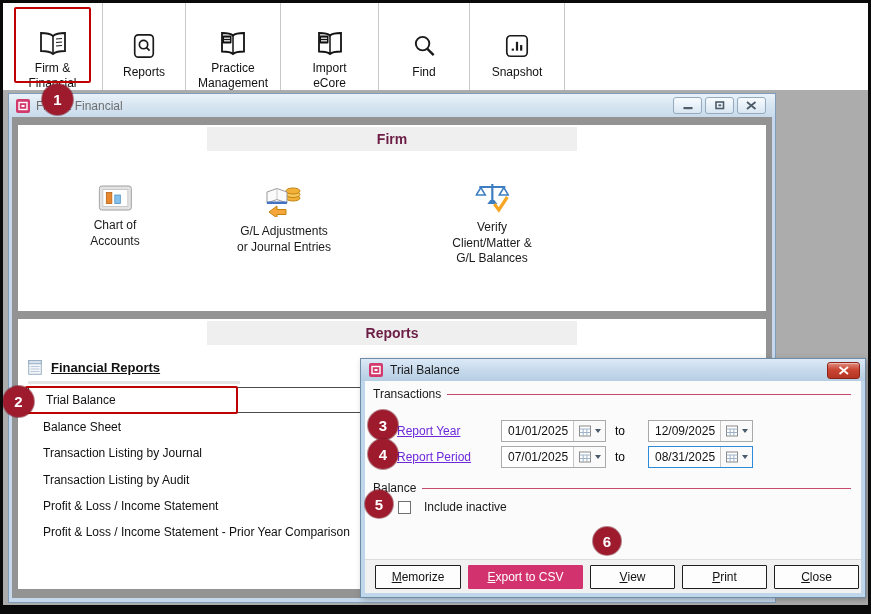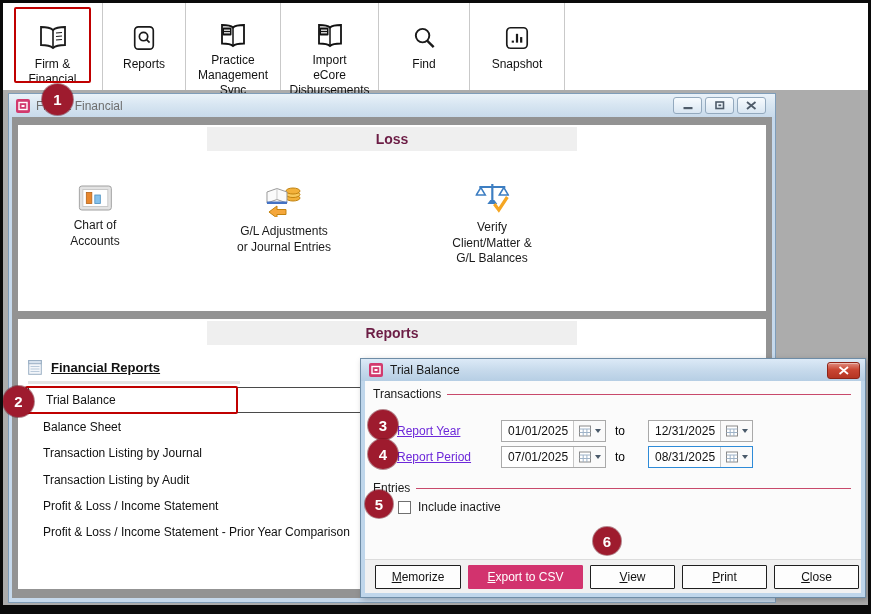--- a/index.html
+++ b/index.html
@@ -3,21 +3,21 @@
 <meta charset="utf-8">
 <style>
   html,body{margin:0;padding:0;background:#FFF;font-family:"Liberation Sans",sans-serif;}
   *{box-sizing:border-box;}
   #screen{position:relative;width:871px;height:614px;background:var(--workspace-gray,#ACACAC);
     border:3px solid #0A0A0A;border-bottom-width:9px;overflow:hidden;}
 
   
   .toolbar{position:absolute;left:0;top:0;width:865px;height:87px;background:#FFF;display:flex;}
   .tb-btn{height:100%;border-right:1px solid #C9C9C9;display:flex;flex-direction:column;
-    align-items:center;justify-content:flex-start;padding-top:20px;cursor:default;}
+    align-items:center;justify-content:flex-start;padding-top:28px;cursor:default;}
   .tb-btn .tb-icon{height:30px;display:flex;align-items:center;justify-content:center;margin-bottom:4px;}
   .tb-label{font-size:12px;line-height:1.25;color:#111;text-align:center;white-space:pre-line;}
   .tb-fill{flex:1;background:#FFF;}
 
   
   .anno-rect{position:absolute;border:2px solid var(--annotation-red,#C00000);z-index:60;border-radius:2px;}
   #anno-toolbar{left:11px;top:4px;width:77px;height:76px;}
   #anno-trial{left:22px;top:383px;width:213px;height:28px;}
   .badge{position:absolute;z-index:70;background:var(--badge-red,#9E1B2E);border-radius:50%;
     color:#FFF;font-size:15px;font-weight:bold;display:flex;align-items:center;justify-content:center;
@@ -41,21 +41,21 @@
     background:linear-gradient(#F7FBFE,#D9E6F2);display:flex;align-items:center;justify-content:center;}
   .win-content{position:absolute;left:3px;right:3px;top:23px;bottom:4px;background:var(--window-inner-gray,#939393);}
   .panel{position:absolute;left:6px;right:6px;background:#FFF;}
   .panel-firm{top:8px;height:186px;}
   .panel-reports{top:202px;height:270px;}
   .sec-header{position:absolute;top:2px;left:50%;transform:translateX(-50%);width:370px;height:24px;
     background:#EFEFEF;display:flex;align-items:center;justify-content:center;
     font-size:14px;font-weight:bold;color:var(--section-header-purple,#6C1D45);}
   .firm-item{position:absolute;top:60px;text-align:center;transform:translateX(-50%);}
   .firm-item .fi-label{font-size:12px;line-height:1.3;color:#1A1A1A;white-space:pre-line;margin-top:3px;}
-  #fi-1{left:77px;} #fi-2{left:266px;} #fi-3{left:474px;top:56px;}
+  #fi-1{left:97px;} #fi-2{left:266px;} #fi-3{left:474px;top:56px;}
   .fr-heading{position:absolute;left:10px;top:40px;display:flex;align-items:center;gap:9px;}
   .fr-heading .fr-title{font-size:13px;font-weight:bold;color:#111;text-decoration:underline;}
   .fr-underline{position:absolute;left:10px;top:62px;width:212px;height:3px;background:#E4E4E4;}
   .report-row-selected{position:absolute;left:10px;top:68px;width:409px;height:26px;background:#FFF;
     border:1px solid #4A4A4A;display:flex;align-items:center;padding-left:17px;font-size:12px;color:#111;}
   .report-list{position:absolute;left:25px;top:95px;right:10px;}
   .report-item{height:26.3px;display:flex;align-items:center;font-size:12px;color:#111;}
 
   
   .dialog{position:absolute;left:357px;top:355px;width:506px;height:240px;z-index:40;
@@ -75,21 +75,21 @@
   .fld-label{position:absolute;left:32px;font-size:12px;color:#6d28d9;text-decoration:underline;}
   .datefield{position:absolute;width:105px;height:22px;border:1px solid #A9A9A9;background:#FFF;
     display:flex;align-items:stretch;}
   .datefield.focused{border-color:#2E8BD8;}
   .dateval{width:71px;display:flex;align-items:center;padding-left:6px;font-size:12px;color:#111;}
   .calbtn{flex:1;border-left:1px solid #C7C7C7;background:#FAFAFA;display:flex;align-items:center;
     justify-content:center;gap:3px;}
   .dd-arrow{width:0;height:0;border-left:3.5px solid transparent;border-right:3.5px solid transparent;
     border-top:4.5px solid #4A5A6A;}
   .to-label{position:absolute;font-size:12px;color:#000000;}
-  .chk-row{position:absolute;left:33px;top:119px;display:flex;align-items:center;gap:7px;}
+  .chk-row{position:absolute;left:33px;top:119px;display:flex;align-items:center;gap:13px;}
   .checkbox{width:13px;height:13px;border:1px solid #707070;background:#FFF;}
   .chk-label{font-size:12px;color:#1A1A1A;}
   .btn-strip{position:absolute;left:0;right:0;bottom:0;height:34px;background:#F1F1F1;
     border-top:1px solid #DCDCDC;display:flex;align-items:center;padding-left:10px;gap:7px;}
   .dlg-btn{height:24px;background:#FDFDFD;border:1px solid #1F1F1F;border-radius:1px;
     font-size:12px;color:#111;display:flex;align-items:center;justify-content:center;
     font-family:"Liberation Sans",sans-serif;}
   .dlg-btn.accent{background:var(--accent-pink,#D2336E);border-color:var(--accent-pink,#D2336E);color:#FFF;}
   .w86{width:86px;} .w115{width:115px;} .w85{width:85px;}
 </style>
@@ -200,21 +200,21 @@
       </div>
       <div class="win-cbtn">
         <svg width="11" height="9">
             <path d="M1 1 L9.5 8 M9.5 1 L1 8" stroke="#4E5B69" stroke-width="1.8"></path>
           </svg>
       </div>
     </div>
     <div class="win-content">
 
       <div class="panel panel-firm">
-        <div class="sec-header">Loss</div>
+        <div class="sec-header">Firm</div>
         <div class="firm-item" id="fi-1">
           <span>
             <svg viewBox="0 0 34 26" width="34" height="26">
                 <rect x="1" y="1" width="32" height="24" rx="2.5" fill="#E3E3E3" stroke="#A0A0A0"></rect>
                 <rect x="4.5" y="4.5" width="25" height="17" fill="#FFF" stroke="#C9C9C9"></rect>
                 <rect x="8" y="7.5" width="5.5" height="11" fill="#E8872E" stroke="#B5641B" stroke-width="0.8"></rect>
                 <rect x="16.5" y="10" width="5.5" height="8.5" fill="#85C1EC" stroke="#4A8FC0" stroke-width="0.8"></rect>
               </svg>
           </span>
           <div class="fi-label">Chart of
@@ -329,21 +329,21 @@
                   <line x1="4.2" y1="4" x2="4.2" y2="11"></line>
                   <line x1="7.9" y1="4" x2="7.9" y2="11"></line>
                   <line x1="0.5" y1="7.5" x2="11.5" y2="7.5"></line>
                 </g>
               </svg>
             <span class="dd-arrow"></span>
           </span>
         </div>
         <span class="to-label" style="left:250px">to</span>
         <div class="datefield" style="left:283px">
-          <span class="dateval">12/31/2025</span>
+          <span class="dateval">12/09/2025</span>
           <span class="calbtn">
             <svg width="13" height="12">
                 <rect x="0.5" y="1" width="11" height="10" fill="#FFF" stroke="#8A8A8A"></rect>
                 <g stroke="#9FB3C8">
                   <line x1="0.5" y1="4" x2="11.5" y2="4"></line>
                   <line x1="4.2" y1="4" x2="4.2" y2="11"></line>
                   <line x1="7.9" y1="4" x2="7.9" y2="11"></line>
                   <line x1="0.5" y1="7.5" x2="11.5" y2="7.5"></line>
                 </g>
               </svg>
@@ -381,21 +381,21 @@
                   <line x1="7.9" y1="4" x2="7.9" y2="11"></line>
                   <line x1="0.5" y1="7.5" x2="11.5" y2="7.5"></line>
                 </g>
               </svg>
             <span class="dd-arrow"></span>
           </span>
         </div>
       </div>
 
       <div class="group-row" style="top:100px">
-        <span class="group-label">Entries</span>
+        <span class="group-label">Balance</span>
         <span class="group-line"></span>
       </div>
 
       <div class="chk-row">
         <span class="checkbox"></span>
         <span class="chk-label">Include inactive</span>
       </div>
 
       <div class="btn-strip">
         <button class="dlg-btn w86"><u>M</u>emorize</button>

